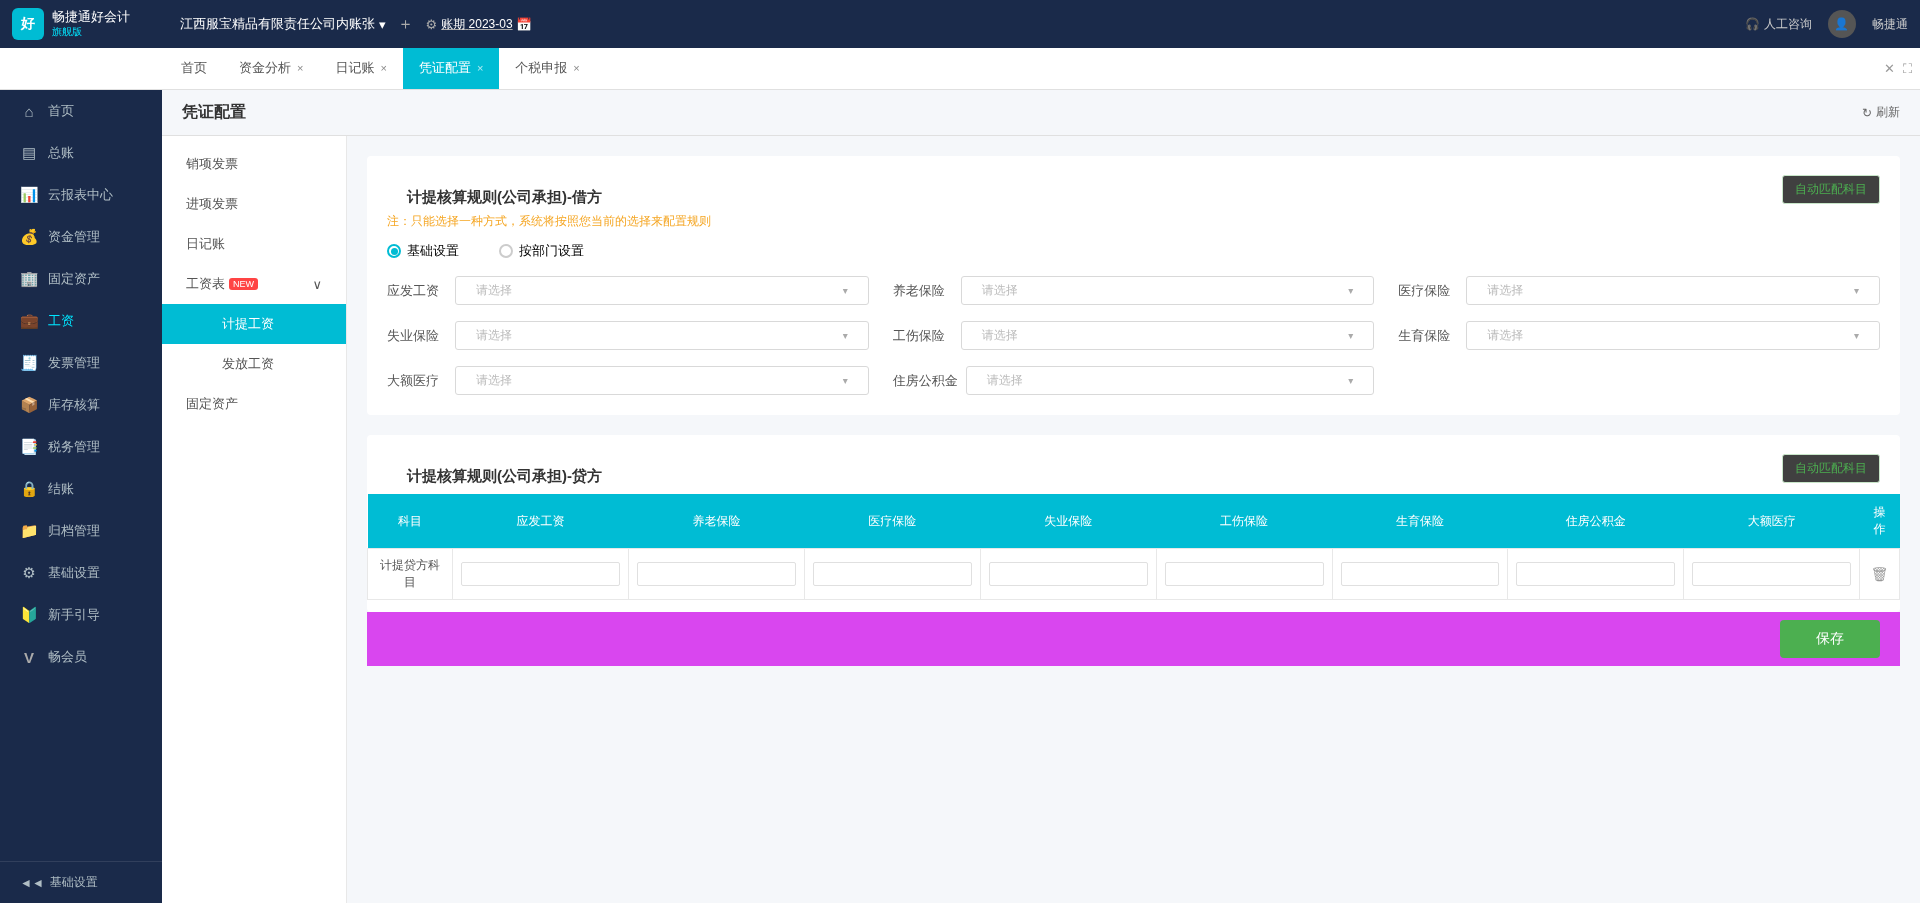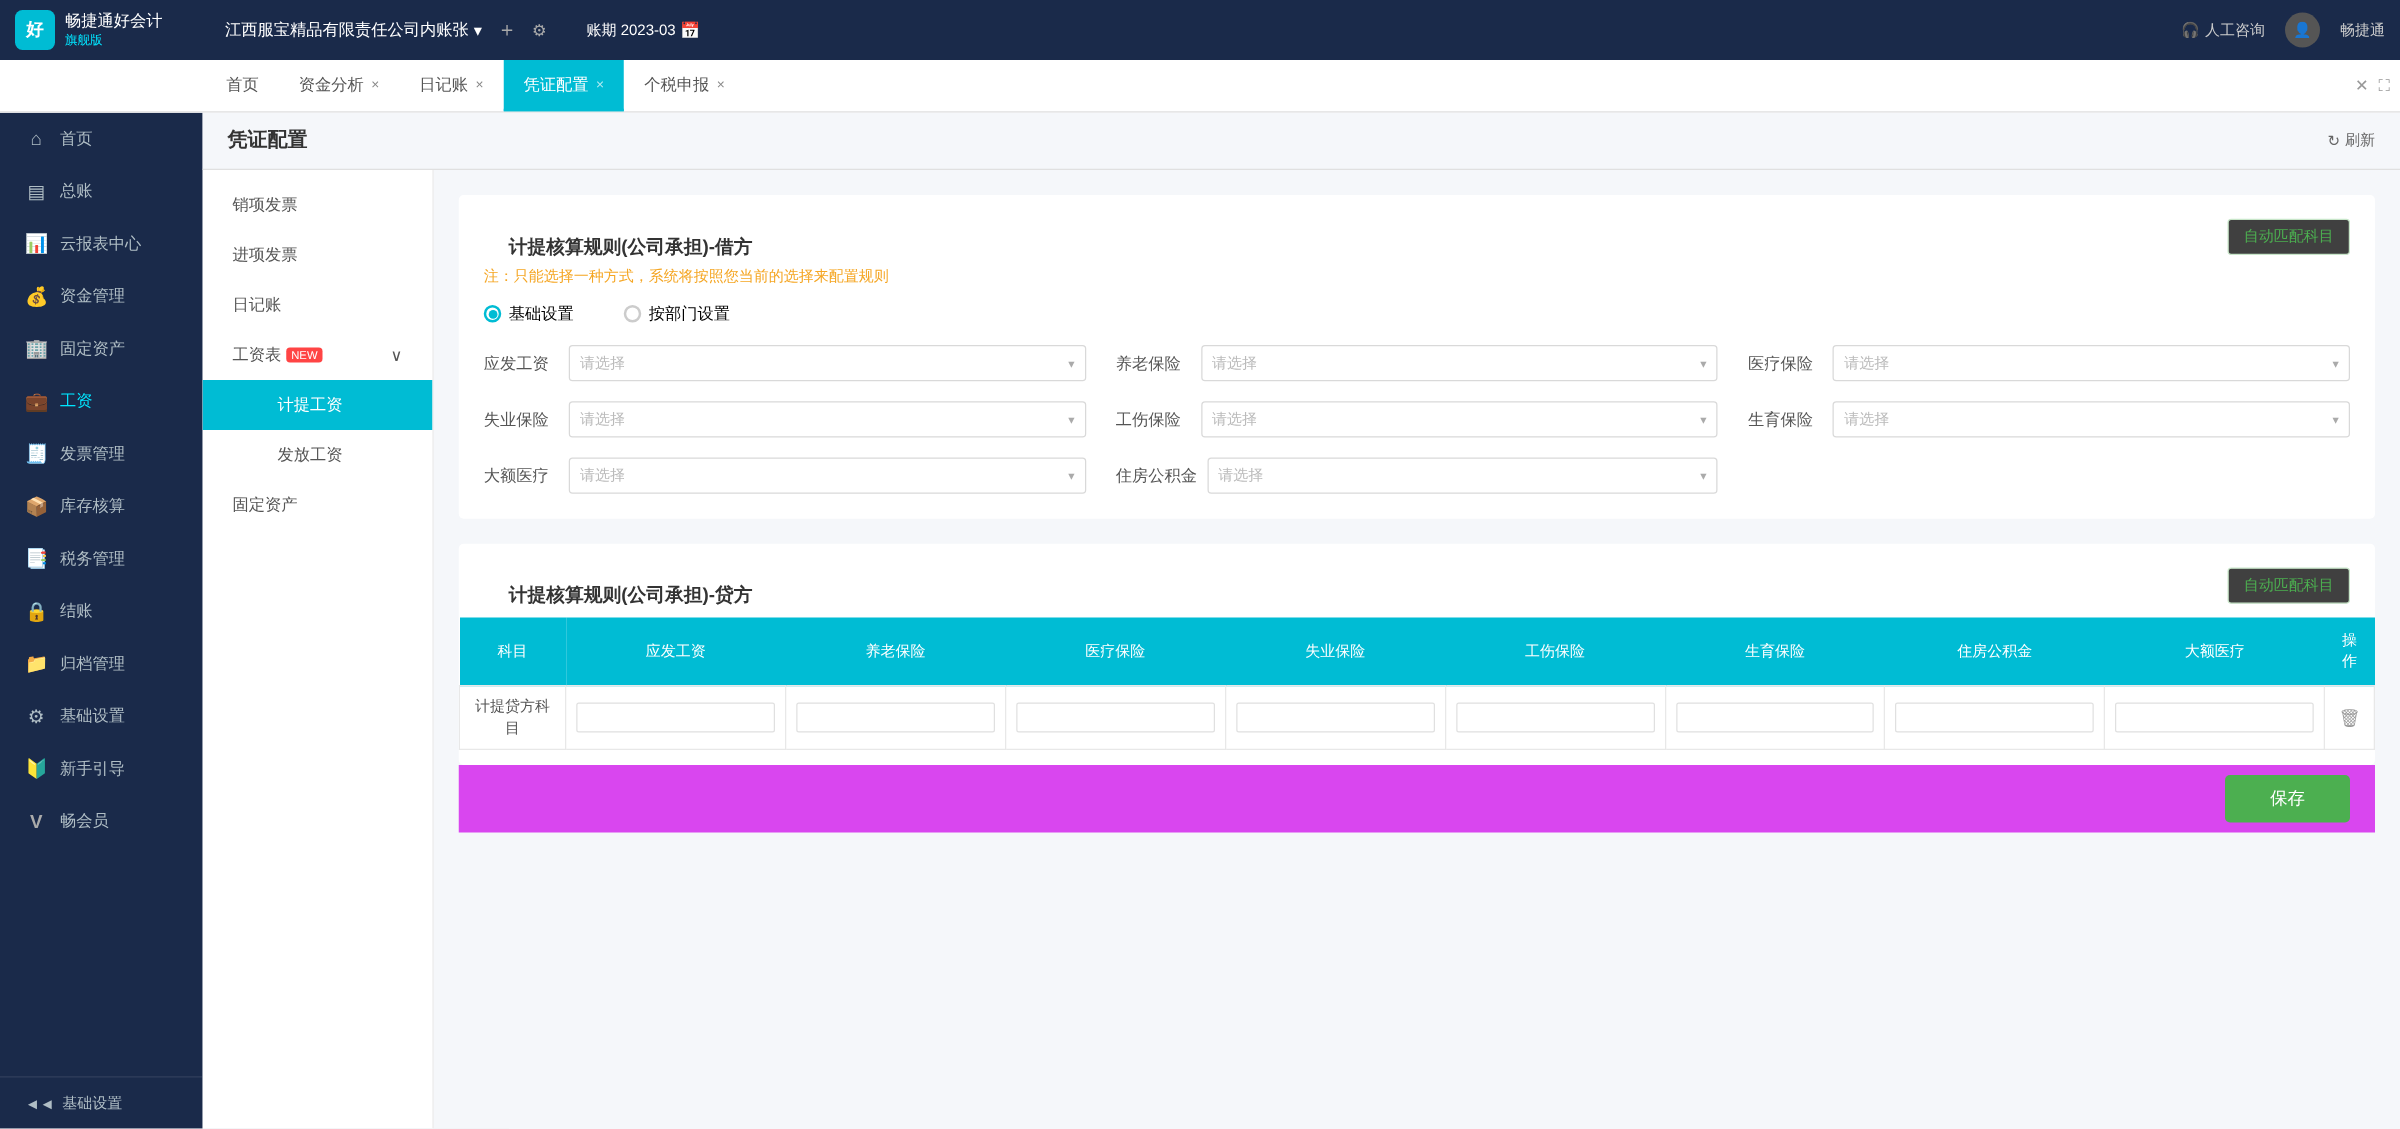--- a/index.html
+++ b/index.html
@@ -57,22 +57,23 @@
       font-size: 16px;
       cursor: pointer;
     }
     .header-gear {
       color: #aaa;
       margin-left: 12px;
       cursor: pointer;
     }
     .header-period {
       color: #aaa;
-      margin-left: 32px;
-      font-size: 12px;
+      margin-left: 4px;
+      font-size: 12px;
+      text-decoration: underline;
     }
     .header-period span {
       color: white;
     }
     .header-cal {
       color: #00bcd4;
       margin-left: 4px;
       cursor: pointer;
     }
     .header-right {
@@ -342,21 +343,21 @@
     .form-label {
       font-size: 13px;
       color: #555;
       white-space: nowrap;
       min-width: 60px;
     }
     .form-select {
       flex: 1;
       border: 1px solid #d9d9d9;
       border-radius: 3px;
-      padding: 5px 8px;
+      padding: 5px 20px;
       font-size: 12px;
       color: #bbb;
       background: #fff;
       display: flex;
       align-items: center;
       justify-content: space-between;
       cursor: pointer;
       min-width: 120px;
     }
     .form-select .arrow {

